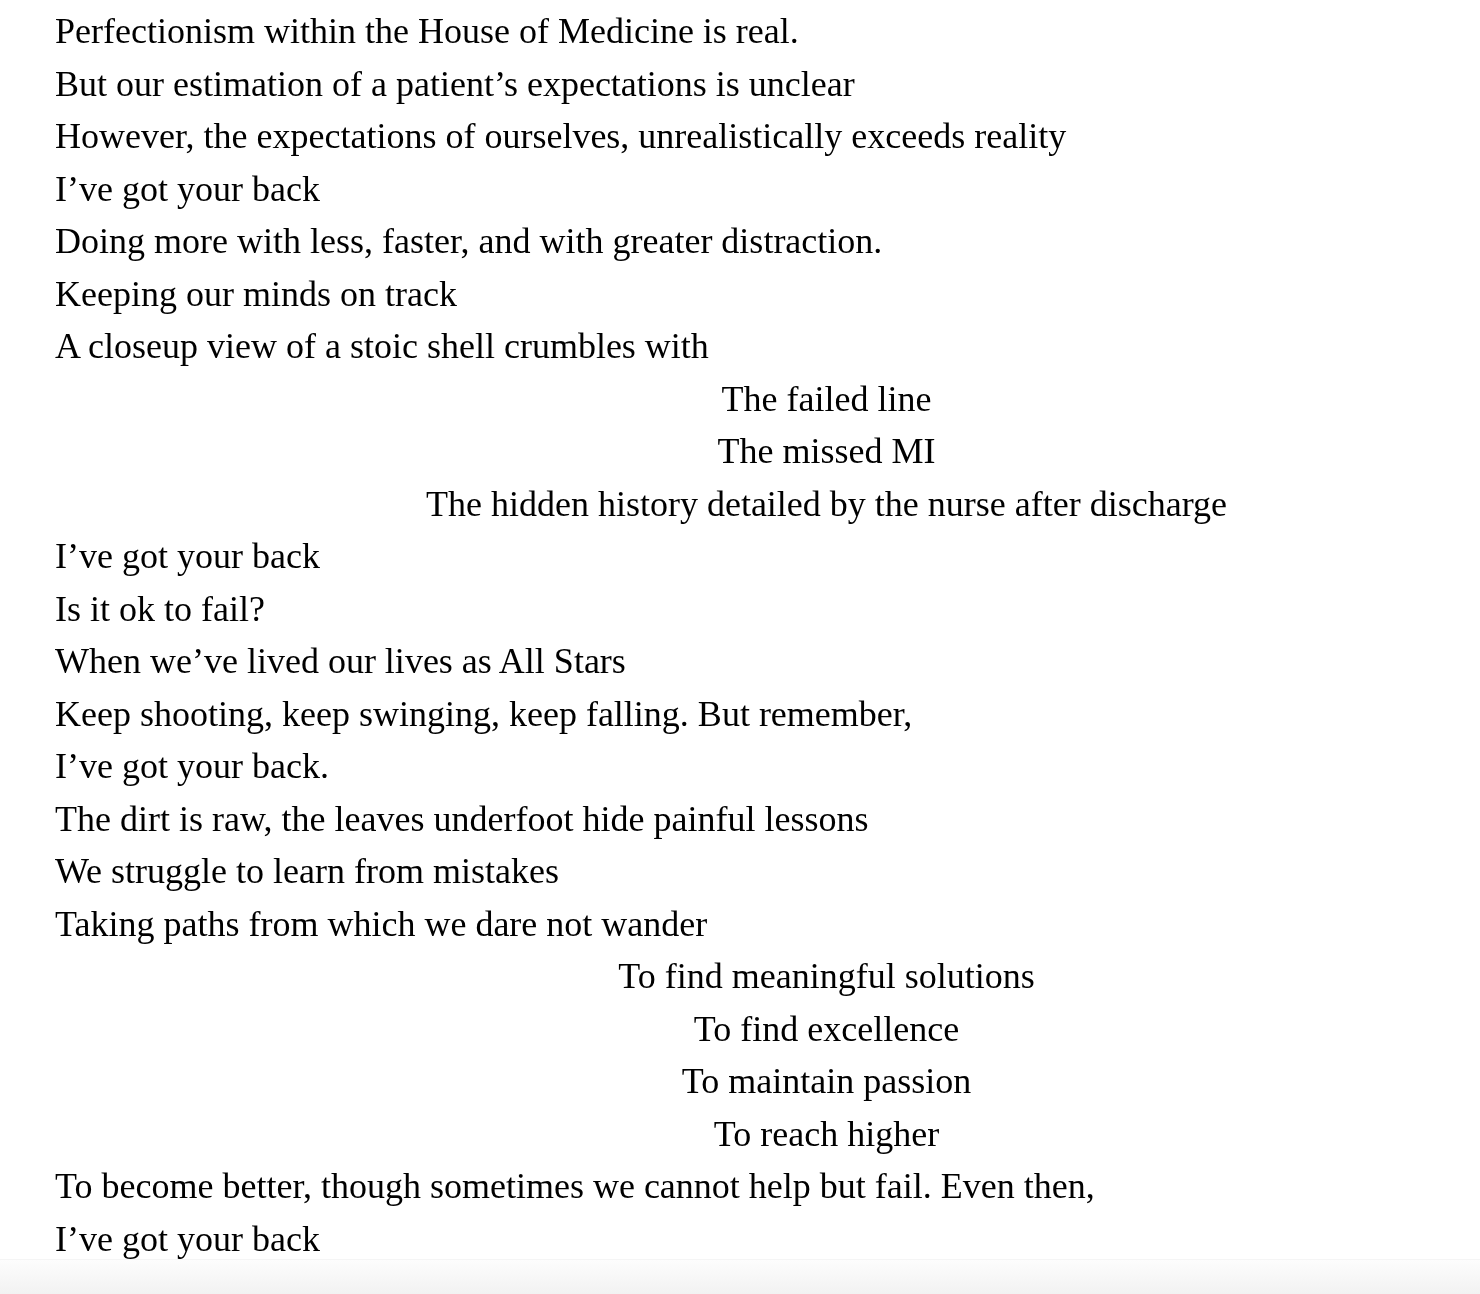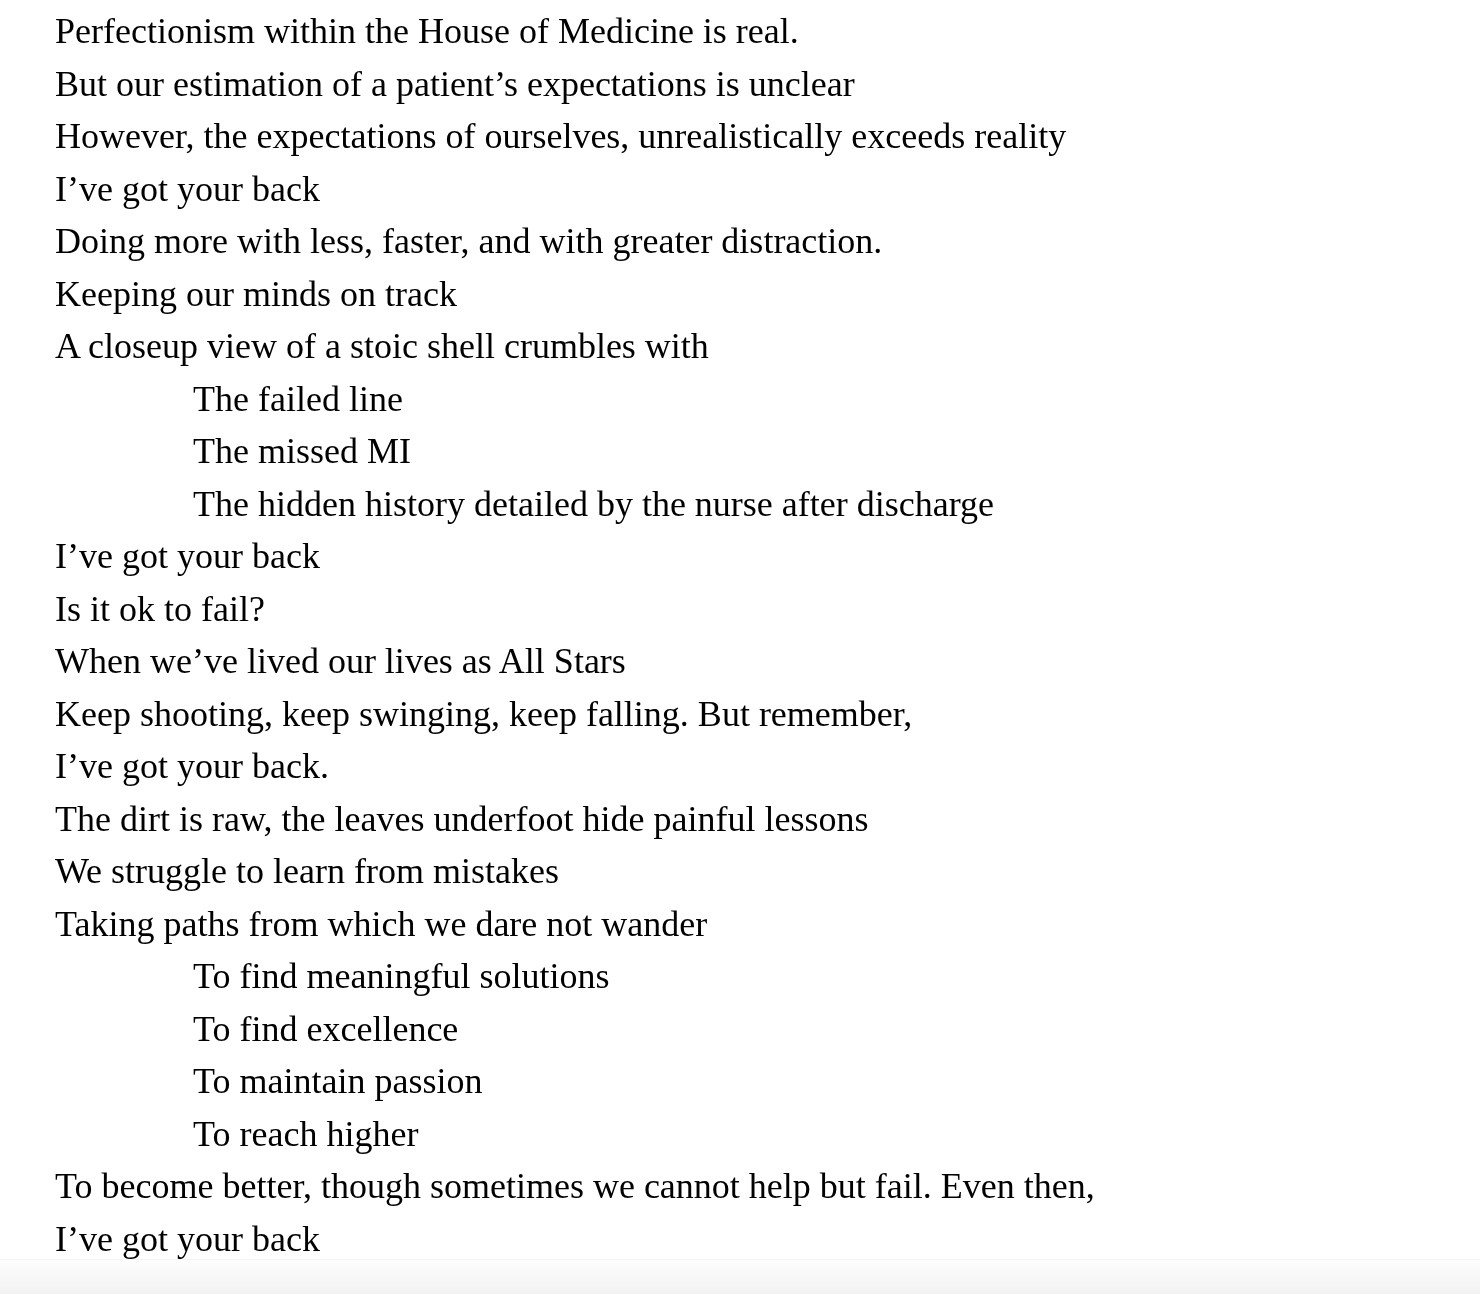--- a/index.html
+++ b/index.html
@@ -22,20 +22,21 @@
     padding: 5px 20px 0 55px;
     font-size: 36px;
     line-height: 52.5px;
     white-space: pre-wrap;
   }
   .line {
     min-height: 52.5px;
   }
   .line.indent {
     padding-left: 138px;
+    text-align: center;
   }
   .page-bottom-edge {
     position: absolute;
     left: 0;
     bottom: 0;
     width: 100%;
     height: 34px;
     background: linear-gradient(to bottom, #fdfdfd 0%, #f7f7f7 55%, #f2f2f2 100%);
     border-top: 1px solid #f5f5f5;
   }

